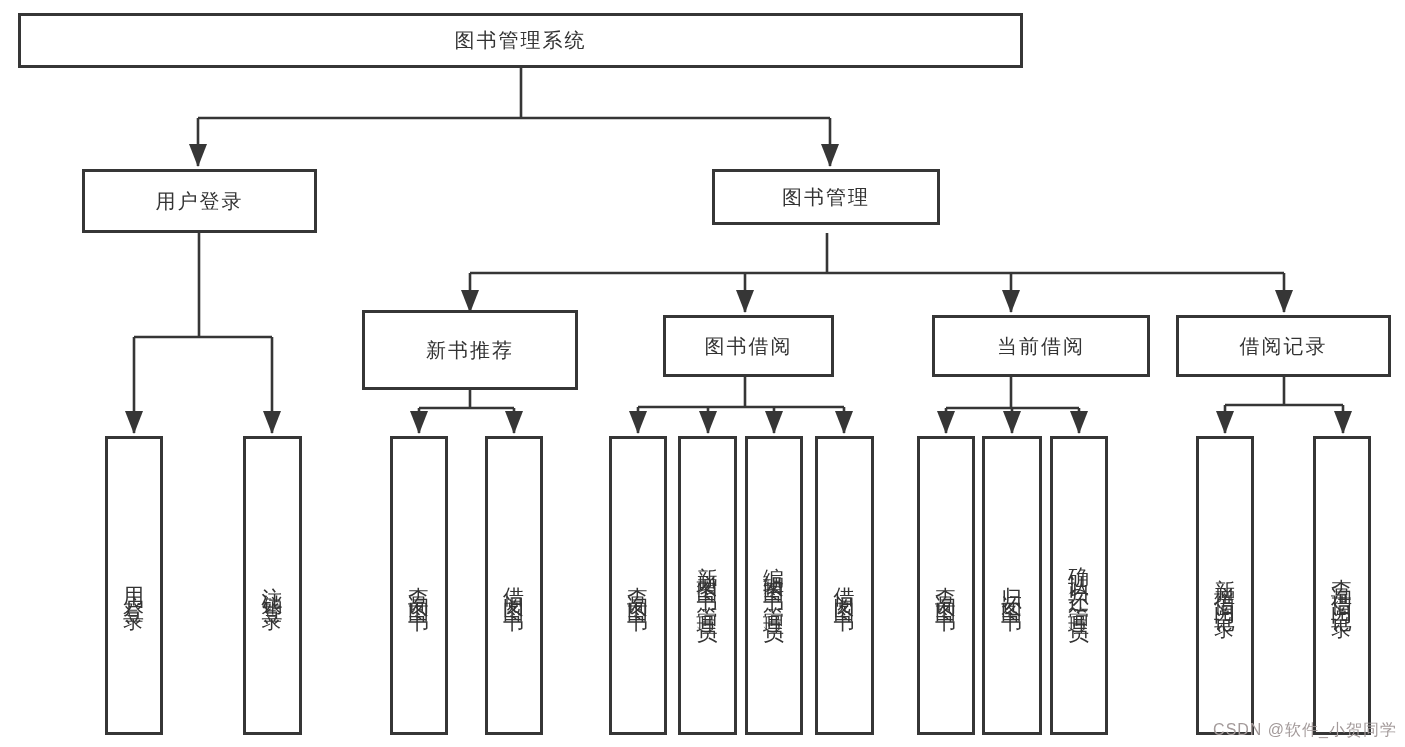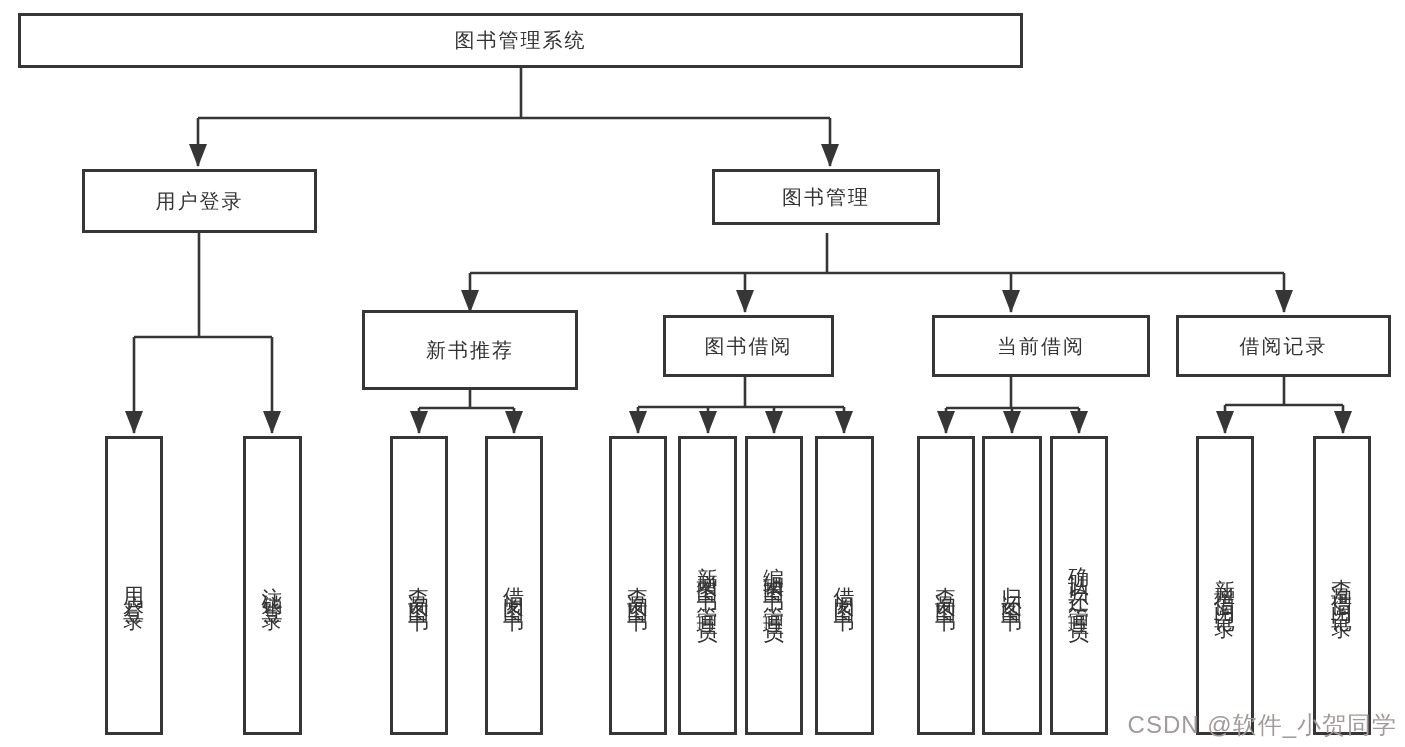--- a/index.html
+++ b/index.html
@@ -38,21 +38,21 @@
     height: 299px;
     writing-mode: vertical-rl;
     font-size: 21px;
     letter-spacing: 8px;
     line-height: 1;
   }
   .watermark {
     position: absolute;
     right: 8px;
     bottom: 6px;
-    font-size: 24px;
+    font-size: 16px;
     letter-spacing: 1px;
     color: var(--wm, #a39a9a);
     z-index: 5;
     white-space: nowrap;
   }
 </style>
 </head>
 <body>
 
 <div class="canvas">

